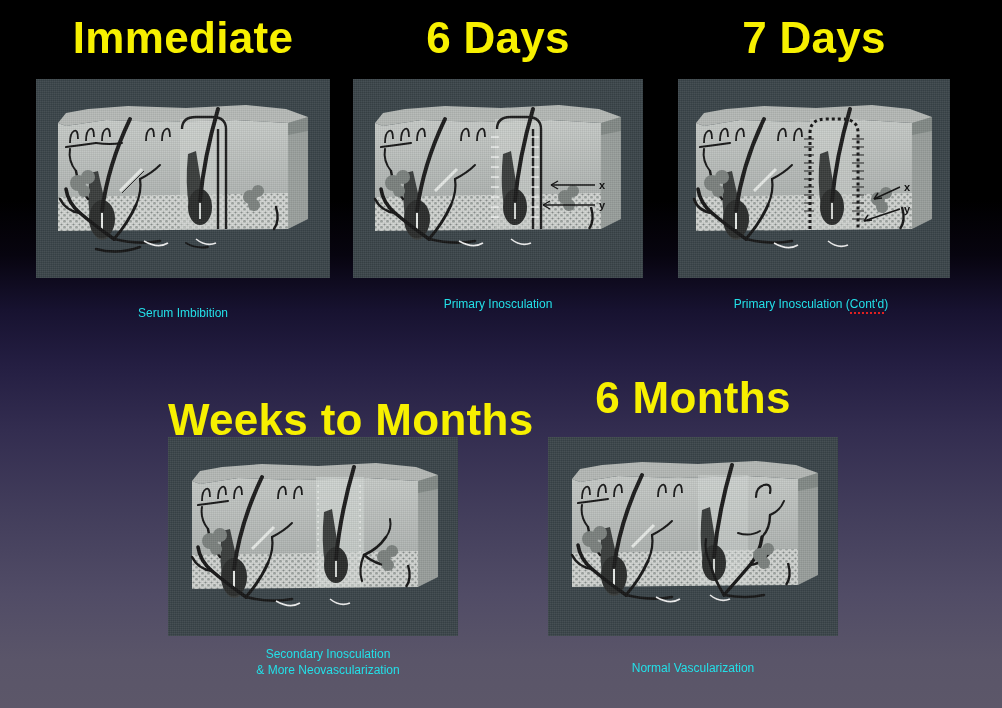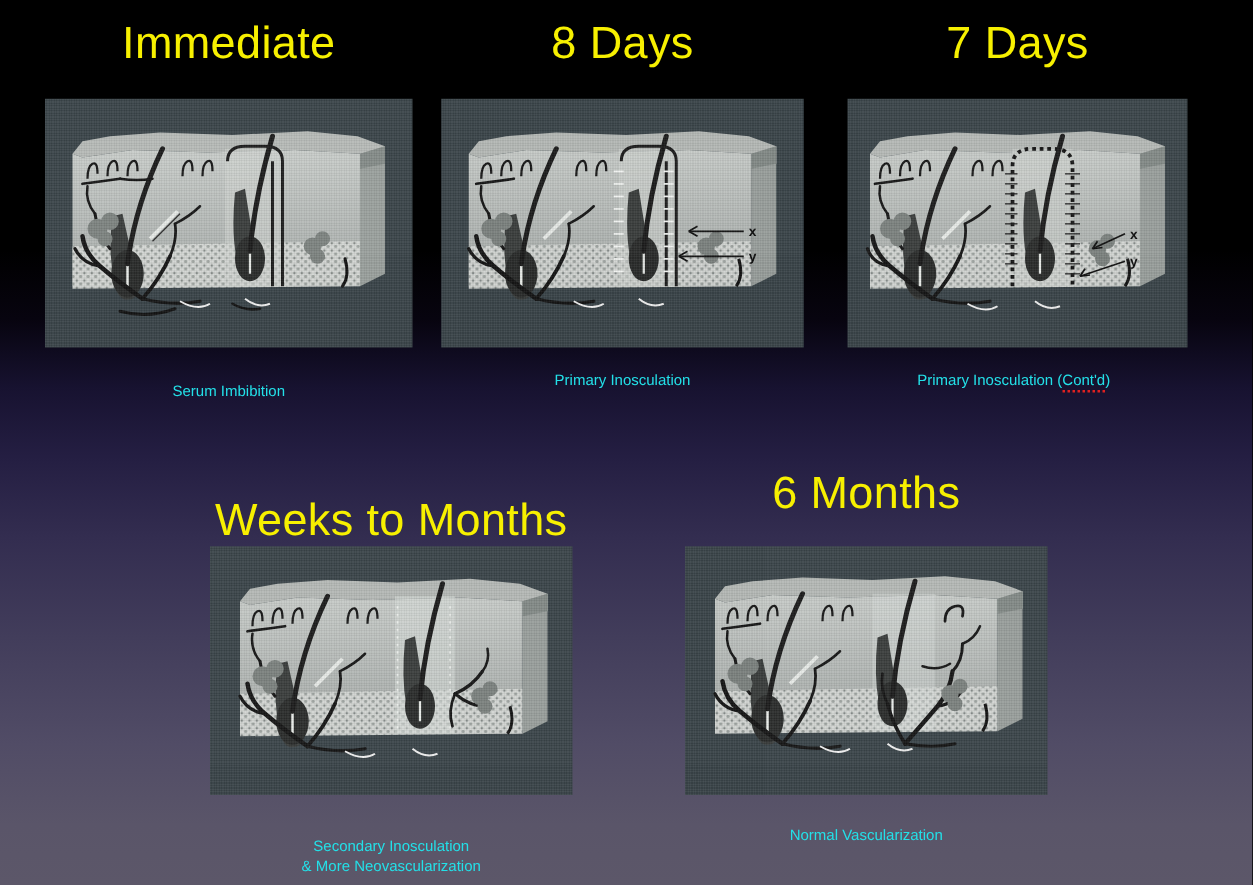--- a/index.html
+++ b/index.html
@@ -31,22 +31,22 @@
         #514c66 595px,
         #5a5569 660px,
         #5c5769 708px);
     overflow: hidden;
   }
 
   
   .stage-title {
     position: absolute;
     color: #f7f000;
-    font-size: 36px;
-    font-weight: 400;
+    font-size: 44px;
+    font-weight: 700;
     letter-spacing: 0.3px;
     text-align: center;
     white-space: nowrap;
     line-height: 1;
   }
 
   
   .stage-caption {
     position: absolute;
     color: #23e0e8;
@@ -168,21 +168,21 @@
         <path d="M160,160 q10,8 20,4"></path>
       </g>
     </svg>
     <div class="grain"></div>
   </div>
 
   <div class="stage-caption" style="left:36px; top:305px; width:294px;">
     <span class="caption-line">Serum Imbibition</span>
   </div>
 
-  <div class="stage-title" style="left:353px; top:16px; width:290px;">8 Days</div>
+  <div class="stage-title" style="left:353px; top:16px; width:290px;">6 Days</div>
 
   <div class="panel" style="left:353px; top:79px; width:290px; height:199px;">
     <svg viewBox="0 0 290 199" preserveAspectRatio="none">
       <defs>
         <linearGradient id="derm2" x1="0" y1="0" x2="0" y2="1">
           <stop offset="0" stop-color="#c6cac7"></stop>
           <stop offset="1" stop-color="#a3a8a6"></stop>
         </linearGradient>
         <pattern id="fat2" width="6" height="6" patternUnits="userSpaceOnUse">
           <rect width="6" height="6" fill="#d4d7d4"></rect>
@@ -448,21 +448,21 @@
       <path d="M84,112 l22,-22" stroke="#e6e9e6" stroke-width="3" fill="none"></path>
       <g stroke="#efefef" fill="none" stroke-width="1.6">
         <path d="M108,164 q14,8 24,2"></path>
         <path d="M162,162 q10,8 20,4"></path>
       </g>
       <path d="M240,128 q4,14 -2,22" stroke="#141414" stroke-width="2.4" fill="none"></path>
     </svg>
     <div class="grain"></div>
   </div>
 
-  <div class="stage-caption" style="left:163px; top:646px; width:300px;margin-top:23px;">
+  <div class="stage-caption" style="left:178px; top:646px; width:300px;">
     <span class="caption-line">Secondary Inosculation</span>
     <span class="caption-line">&amp; More Neovascularization</span>
   </div>
 
   <div class="stage-title" style="left:548px; top:376px; width:290px;text-align:center;">6 Months</div>
 
   <div class="panel" style="left:548px; top:437px; width:290px; height:199px;">
     <svg viewBox="0 0 290 199" preserveAspectRatio="none">
       <defs>
         <linearGradient id="derm5" x1="0" y1="0" x2="0" y2="1">

